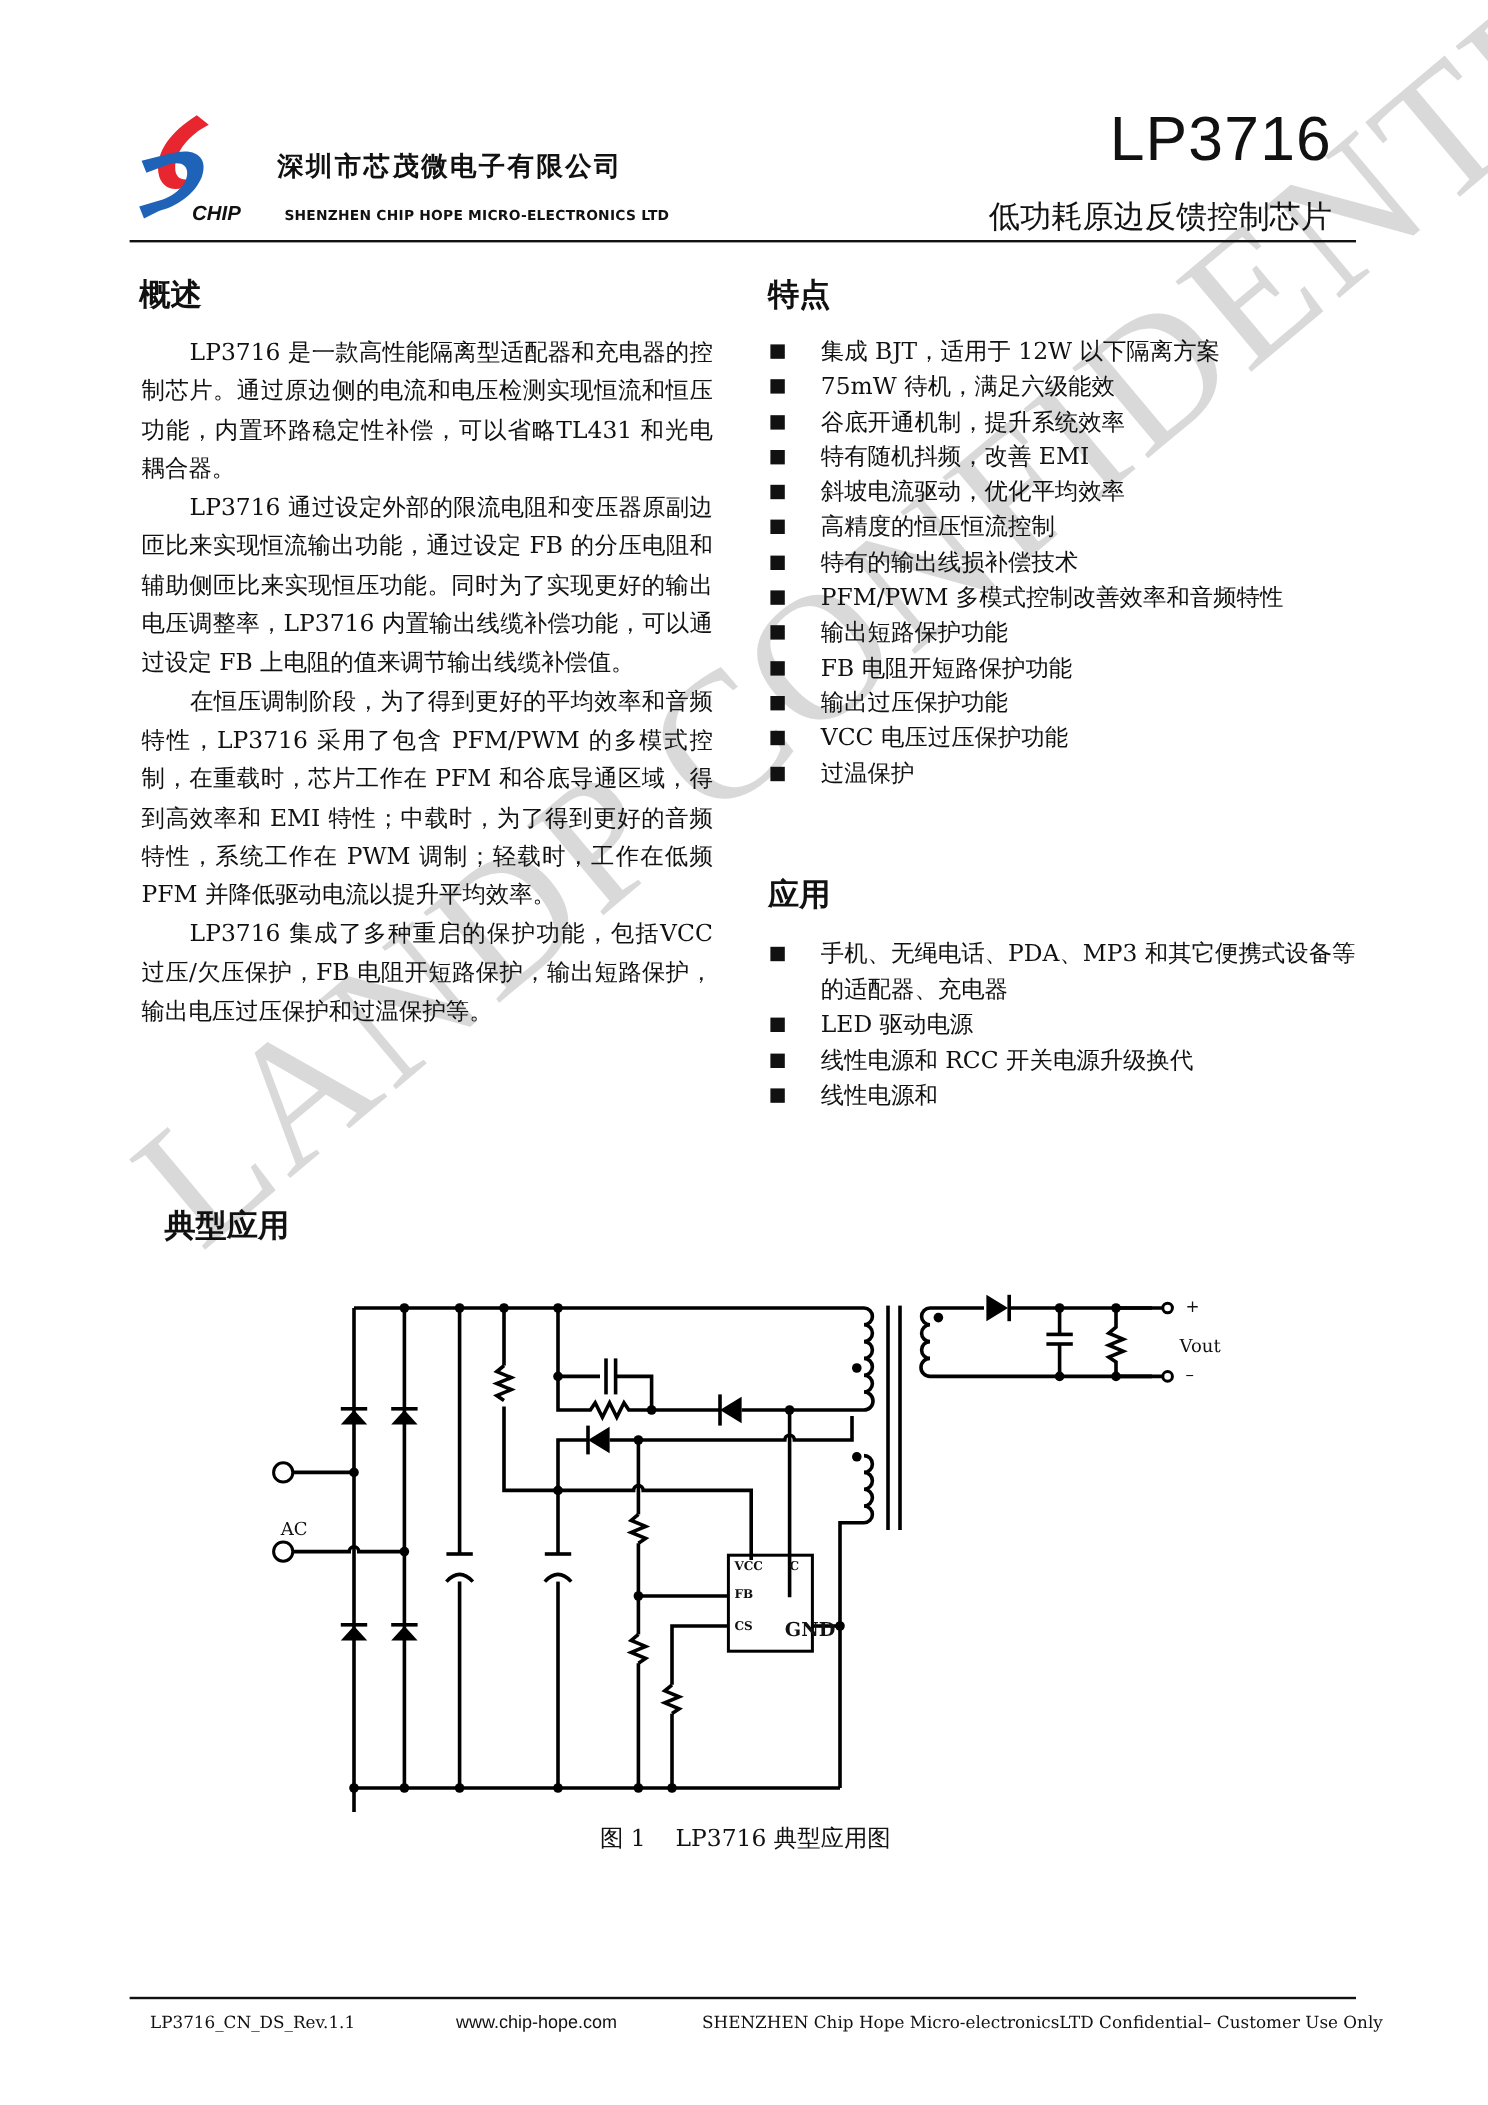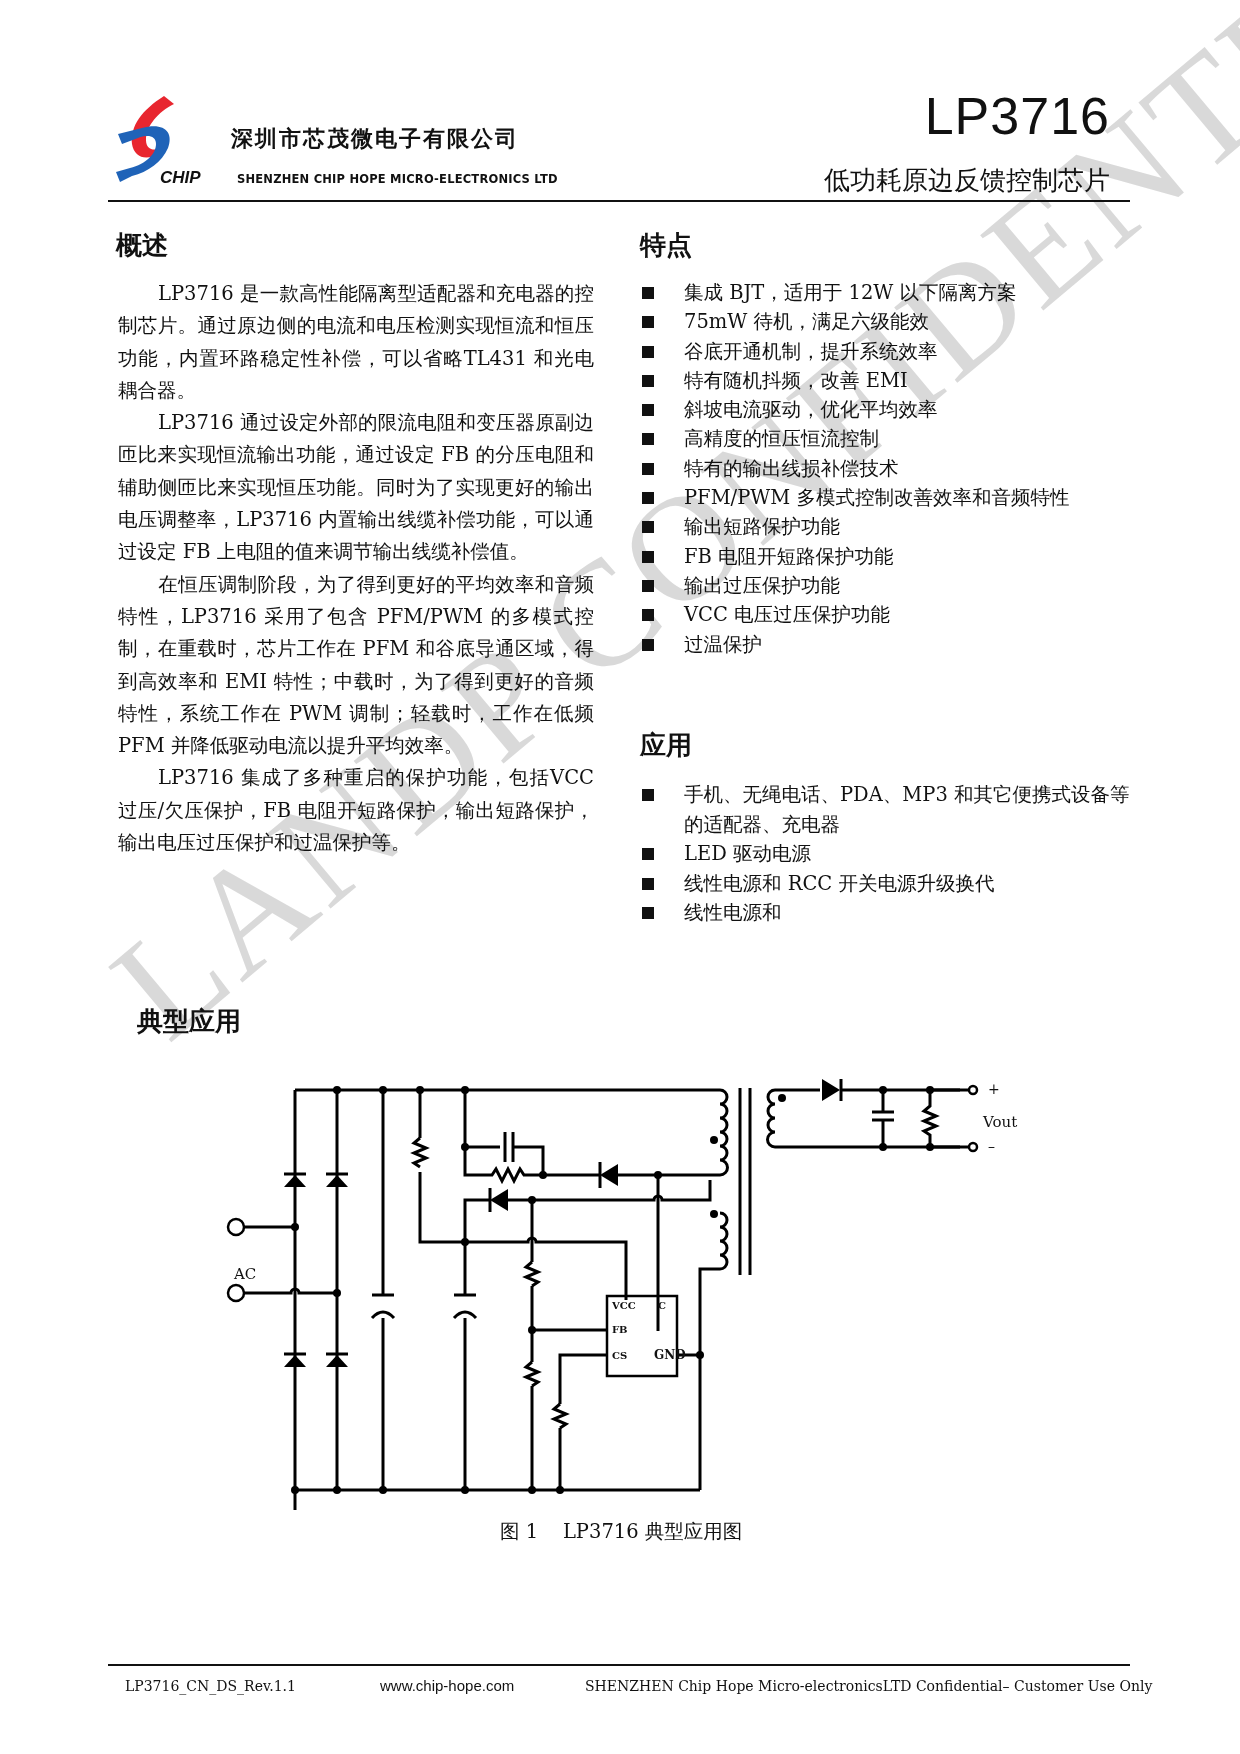--- a/index.html
+++ b/index.html
@@ -217,21 +217,21 @@
   </svg>
   
   <span class="abs" style="left:14px; top:195px; font-size:15px;">AC</span>
   <span class="abs" style="left:763px; top:43px; font-size:15px;">Vout</span>
   <span class="abs" style="left:768px; top:11px; font-size:14px;">+</span>
   <span class="abs" style="left:768px; top:68px; font-size:14px;">–</span>
   <span class="abs" style="left:392px; top:230px; font-size:10px; font-weight:bold;">VCC</span>
   <span class="abs" style="left:438px; top:230px; font-size:10px; font-weight:bold;">C</span>
   <span class="abs" style="left:392px; top:254px; font-size:10px; font-weight:bold;">FB</span>
   <span class="abs" style="left:392px; top:280px; font-size:10px; font-weight:bold;">CS</span>
-  <span class="abs" style="left:434px; top:278px; font-size:12px; font-weight:bold;">GND</span>
+  <span class="abs" style="left:434px; top:278px; font-size:16px; font-weight:bold;">GND</span>
 </div>
 
 <div class="abs caption" style="left:500px; top:1518px; white-space:pre;">图 1    LP3716 典型应用图</div>
 
 <div class="hline" style="left:108px; width:1022px; top:1664px; height:1.5px;"></div>
 <div class="abs footer" style="left:125px; top:1678px;">LP3716_CN_DS_Rev.1.1</div>
 <div class="abs footer footer-url" style="left:380px; top:1677px;">www.chip-hope.com</div>
 <div class="abs footer" style="left:585px; top:1678px;">SHENZHEN Chip Hope Micro-electronicsLTD Confidential– Customer Use Only</div>
 
 </body></html>

